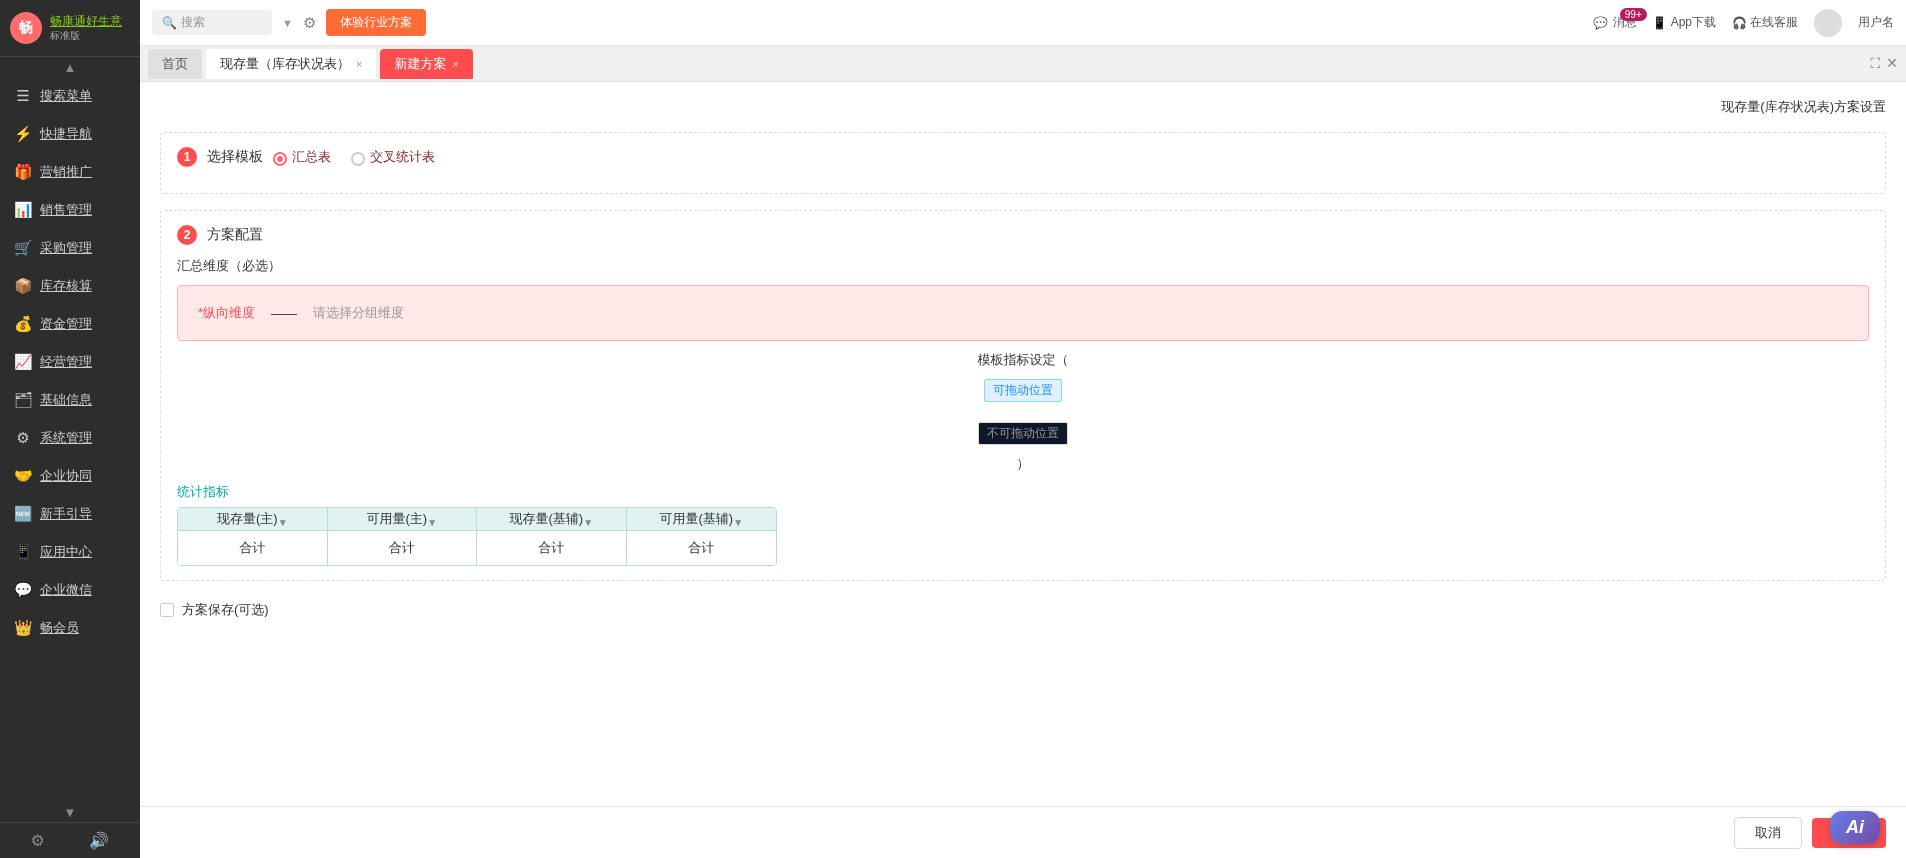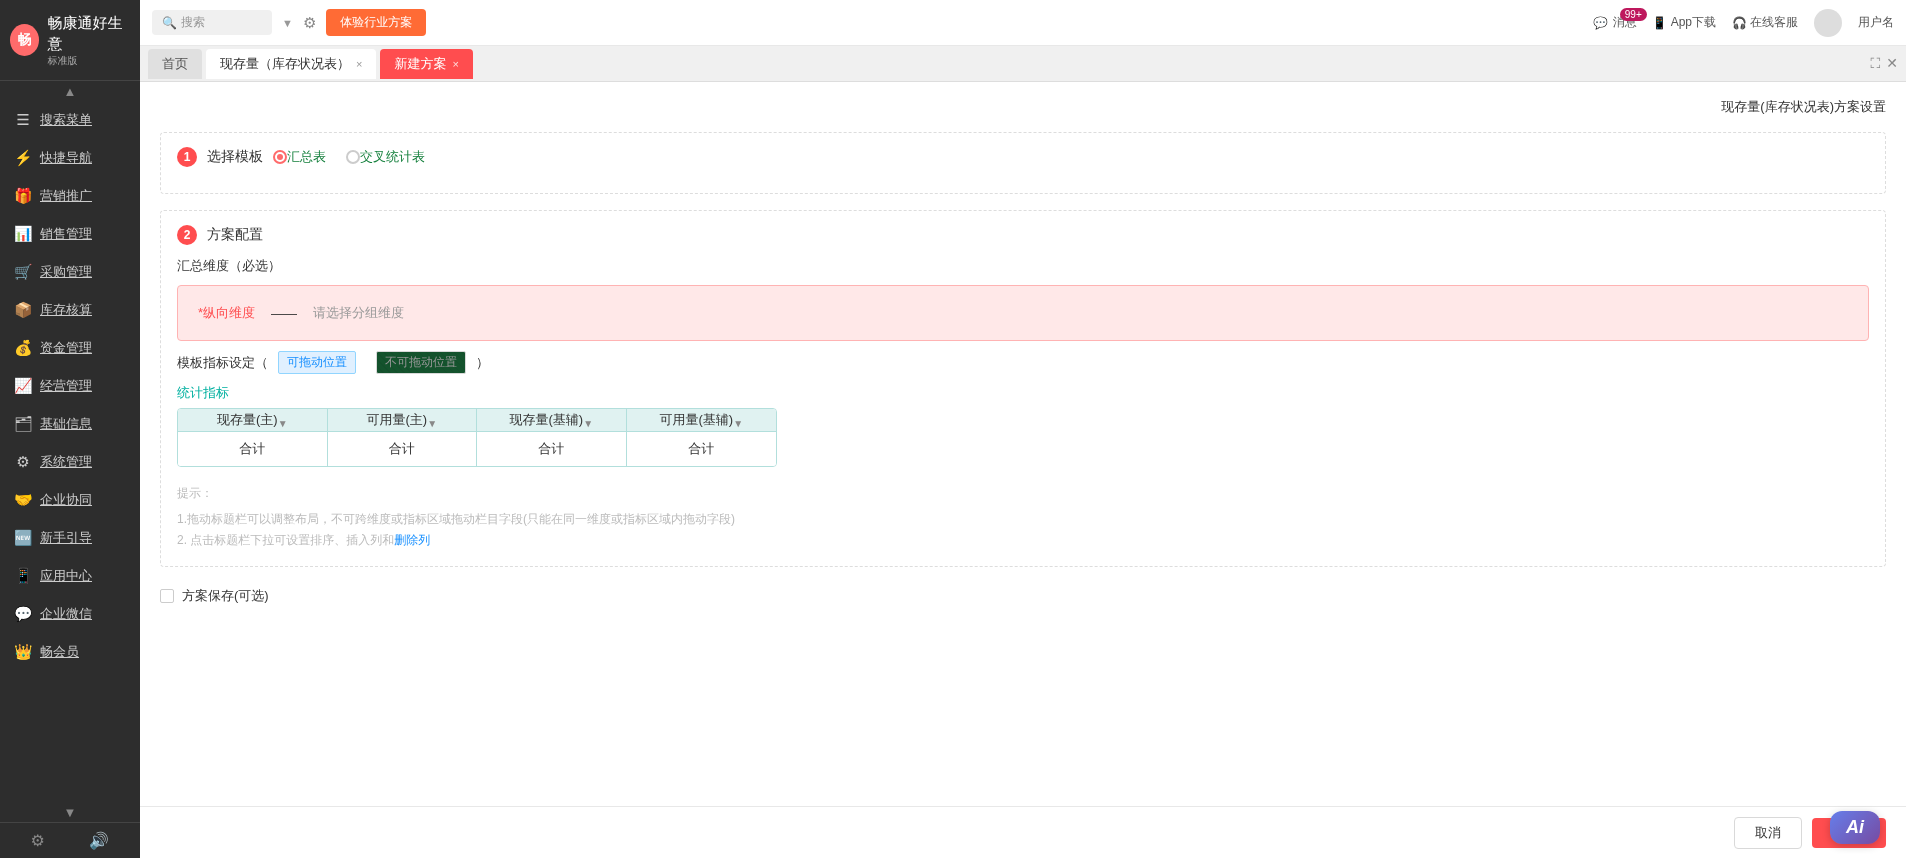--- a/index.html
+++ b/index.html
@@ -22,21 +22,21 @@
       align-items: center;
       gap: 8px;
     }
     .sidebar-logo-icon {
       width: 32px; height: 32px;
       background: #ff6b6b;
       border-radius: 50%;
       display: flex; align-items: center; justify-content: center;
       color: white; font-size: 14px; font-weight: bold;
     }
-    .sidebar-logo-text { font-size: 15px; color: #ffffff; line-height: 1.4; }
+    .sidebar-logo-text { font-size: 12px; color: #84cc16; line-height: 1.4; text-decoration: underline; }
     .sidebar-logo-sub { font-size: 10px; color: #aaa; }
     .sidebar-scroll-up, .sidebar-scroll-down {
       display: flex; align-items: center; justify-content: center;
       height: 20px; cursor: pointer; color: #888;
     }
     .sidebar-menu { flex: 1; overflow: hidden; }
     .sidebar-item {
       display: flex; align-items: center; gap: 8px;
       padding: 10px 14px;
       cursor: pointer; color: #ccc;
@@ -147,21 +147,21 @@
       color: white;
       border-radius: 50%;
       display: flex; align-items: center; justify-content: center;
       font-size: 12px; font-weight: bold;
       flex-shrink: 0;
     }
     .section-title { font-size: 14px; color: #333; font-weight: 500; }
 
     
     .radio-group { display: flex; align-items: center; gap: 20px; }
-    .radio-option { display: flex; align-items: center; cursor: pointer; font-size: 13px; color: #15803d; }
+    .radio-option { display: flex; align-items: flex-end; gap: 5px; cursor: pointer; font-size: 13px; color: #7f1d1d; }
     .radio-circle {
       width: 14px; height: 14px;
       border-radius: 50%;
       border: 2px solid #ccc;
       display: flex; align-items: center; justify-content: center;
     }
     .radio-circle.checked { border-color: #ff6b6b; }
     .radio-inner { width: 6px; height: 6px; background: #ff6b6b; border-radius: 50%; }
 
     
@@ -177,30 +177,30 @@
       padding: 18px 20px;
       margin-bottom: 10px;
       display: flex; align-items: center; gap: 16px;
     }
     .dim-row { display: flex; align-items: center; gap: 16px; }
     .dim-label { color: #ff4d4f; font-size: 13px; }
     .dim-dash { color: #333; }
     .dim-select-hint { color: #999; font-size: 13px; }
 
     
-    .indicator-setting { font-size: 13px; color: #333; margin-bottom: 10px; display: flex; align-items: center; gap: 10px; }
+    .indicator-setting { font-size: 13px; color: #333; margin-bottom: 10px; display: flex; align-items: center; gap: 10px; flex-direction: column; }
     .indicator-badge-draggable {
       background: #e0f0ff;
       border: 1px solid #91d5ff;
       border-radius: 2px;
       padding: 2px 8px;
       font-size: 12px; color: #1890ff;
     }
     .indicator-badge-nondraggable {
-      background: #14532d;
+      background: #0f172a;
       border: 1px solid #d9d9d9;
       border-radius: 2px;
       padding: 2px 8px;
       font-size: 12px; color: #999;
       position: relative;
     }
     .indicator-badge-nondraggable::before {
       content: '';
       position: absolute;
       top: 0; left: 0; right: 0; bottom: 0;
@@ -509,27 +509,20 @@
           </div>
         </div>
         <div class="stats-table-body">
           <div class="stats-td">合计</div>
           <div class="stats-td">合计</div>
           <div class="stats-td">合计</div>
           <div class="stats-td">合计</div>
         </div>
       </div>
 
-      <div class="tips">
-        <div class="tips-title">提示：</div>
-        <div class="tips-item">1.拖动标题栏可以调整布局，不可跨维度或指标区域拖动栏目字段(只能在同一维度或指标区域内拖动字段)</div>
-        <div class="tips-item">
-          <span>2. 点击标题栏下拉可设置排序、插入列和</span><span class="tips-highlight">删除列</span>
-        </div>
-      </div>
     </div>
 
     <div class="save-option">
       <div class="checkbox"></div>
       <span>方案保存(可选)</span>
     </div>
   </div>
 
   <div class="bottom-bar">
     <button class="btn-cancel">取消</button>

